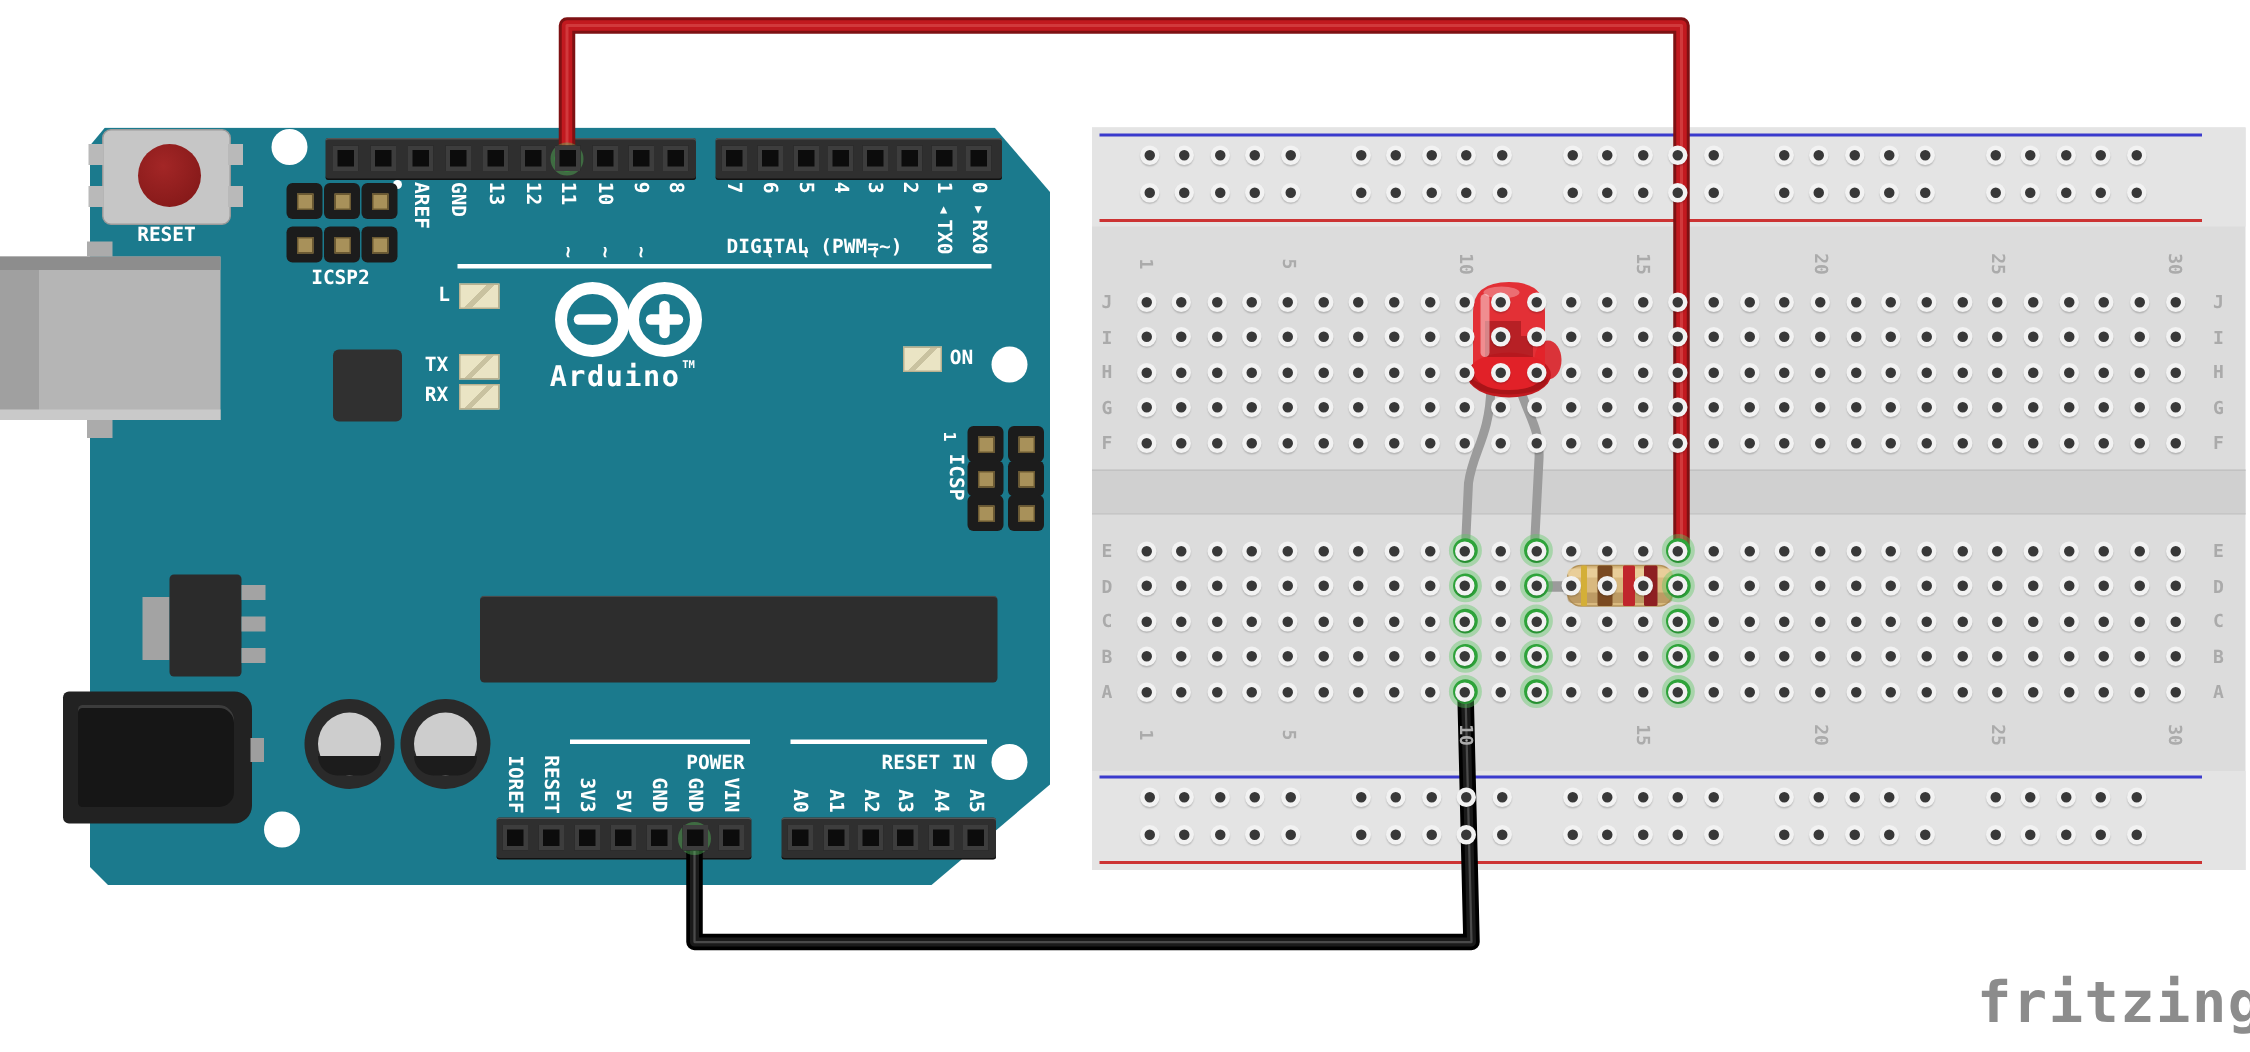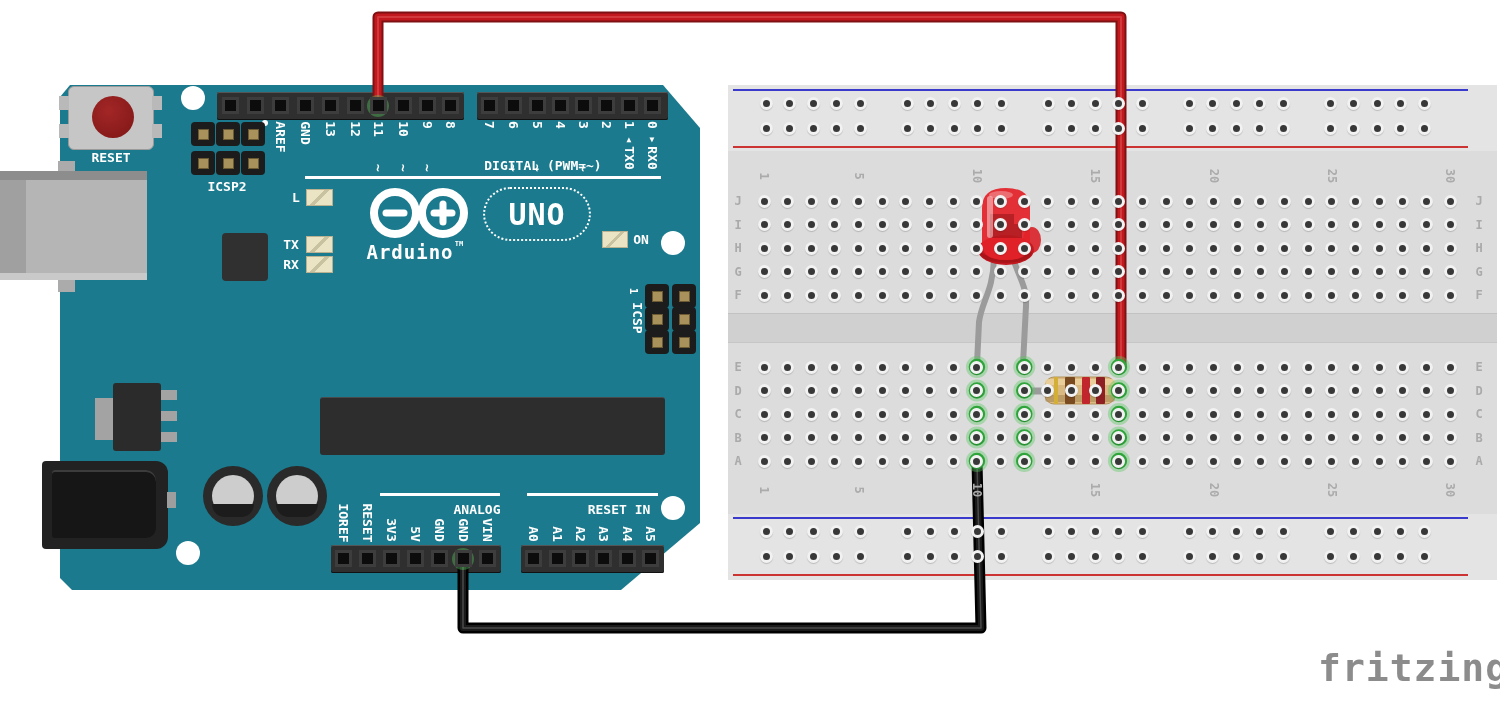--- a/index.html
+++ b/index.html
@@ -67,21 +67,21 @@
   <div class="cap" style="left:227px;top:186px;">ICSP2</div>
   <div class="a" style="left:262px;top:120px;width:6px;height:6px;border-radius:50%;background:#fff;"></div>
 
   <div class="vl" style="left:637px;top:318px;">ICSP</div>
   <div class="vl" style="left:633px;top:291px;font-size:11px;">1</div>
 
   <div class="cap" style="left:543px;top:165px;">DIGITAL (PWM=~)</div>
   <div class="ln" style="left:305px;top:176px;width:356px;height:3px;background:#fff;"></div>
   <div class="ln" style="left:380px;top:493px;width:120px;height:3px;background:#fff;"></div>
   <div class="ln" style="left:527px;top:493px;width:131px;height:3px;background:#fff;"></div>
-  <div class="cap" style="left:477px;top:509px;">ANALOG</div>
+  <div class="cap" style="left:477px;top:509px;">POWER</div>
   <div class="cap" style="left:619px;top:509px;">RESET IN</div>
 
   <div class="cap" style="left:296px;top:197px;">L</div>
   <div class="smdled" style="left:306px;top:189px;width:25px;height:15px;"></div>
   <div class="cap" style="left:291px;top:244px;">TX</div>
   <div class="smdled" style="left:306px;top:236px;width:25px;height:15px;"></div>
   <div class="cap" style="left:291px;top:264px;">RX</div>
   <div class="smdled" style="left:306px;top:256px;width:25px;height:15px;"></div>
   <div class="smdled" style="left:602px;top:231px;width:24px;height:15px;"></div>
   <div class="cap" style="left:641px;top:239px;">ON</div>
@@ -103,23 +103,20 @@
 
   <svg class="a" style="left:366px;top:184px;" width="130" height="58" viewBox="0 0 130 58">
     <circle cx="29" cy="29" r="21" fill="none" stroke="#fff" stroke-width="8"></circle>
     <circle cx="77" cy="29" r="21" fill="none" stroke="#fff" stroke-width="8"></circle>
     <line x1="20" y1="29" x2="38" y2="29" stroke="#fff" stroke-width="7" stroke-linecap="round"></line>
     <line x1="68" y1="29" x2="86" y2="29" stroke="#fff" stroke-width="7" stroke-linecap="round"></line>
     <line x1="77" y1="20" x2="77" y2="38" stroke="#fff" stroke-width="7" stroke-linecap="round"></line>
   </svg>
   <div class="cap" style="left:410px;top:252px;font-size:19px;letter-spacing:1px;">Arduino</div>
   <div class="cap" style="left:459px;top:244px;font-size:7px;">TM</div>
-  <div class="a" style="left:483px;top:187px;width:104px;height:50px;border:2px dotted #fff;border-radius:27px;display:flex;align-items:center;justify-content:center;">
-    <span style="color:#fff;font-weight:bold;font-size:30px;letter-spacing:1px;">UNO</span>
-  </div>
 
   <div class="a" id="bb" style="left:728px;top:85px;width:769px;height:495px;background:#dcdcdc;"></div>
   <div class="a" style="left:728px;top:85px;width:769px;height:66px;background:#e4e4e4;"></div>
   <div class="a" style="left:728px;top:514px;width:769px;height:66px;background:#e4e4e4;"></div>
   <div class="a" style="left:728px;top:313px;width:769px;height:28px;background:#d0d0d0;border-top:1px solid #c2c2c2;border-bottom:1px solid #c6c6c6;"></div>
   <div class="ln" style="left:733px;top:89px;width:735px;background:#3a3acc;"></div>
   <div class="ln" style="left:733px;top:146px;width:735px;background:#cc3333;"></div>
   <div class="ln" style="left:733px;top:517px;width:735px;background:#3a3acc;"></div>
   <div class="ln" style="left:733px;top:574px;width:735px;background:#cc3333;"></div>
 

